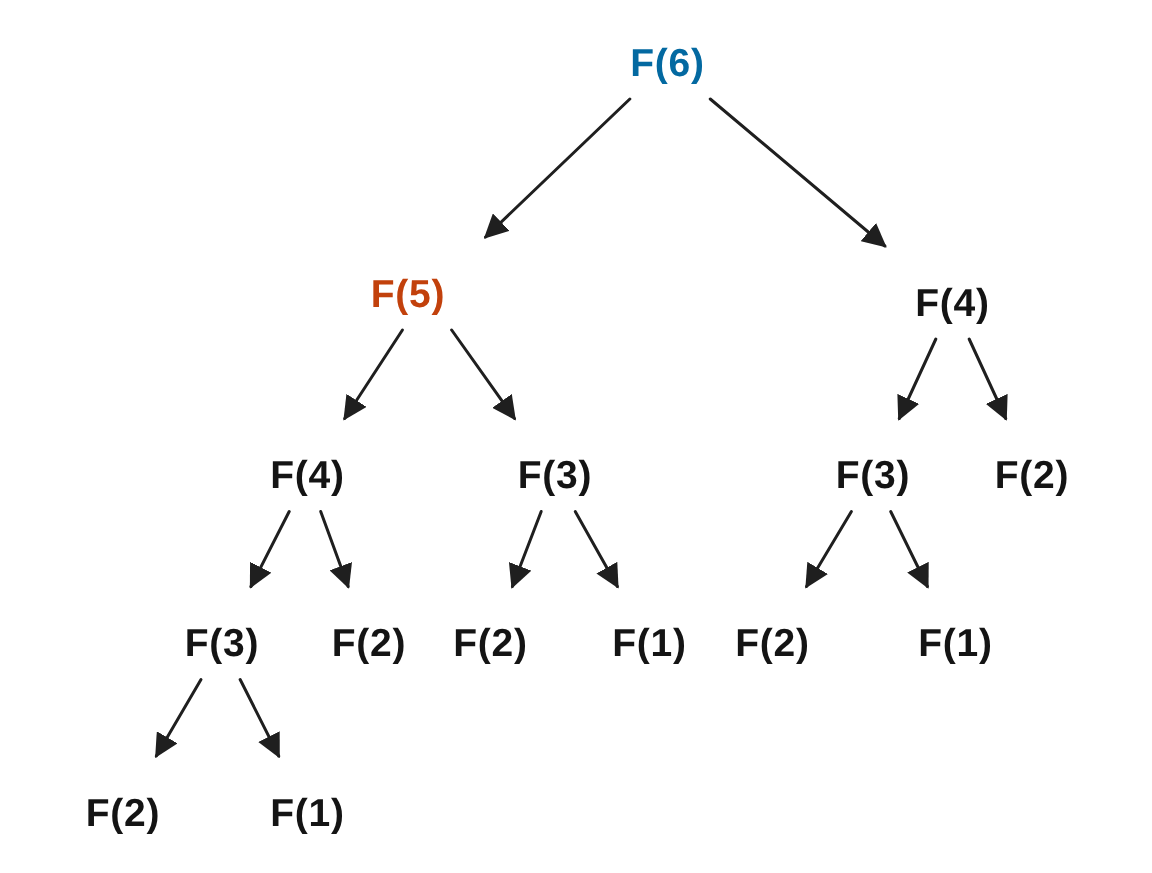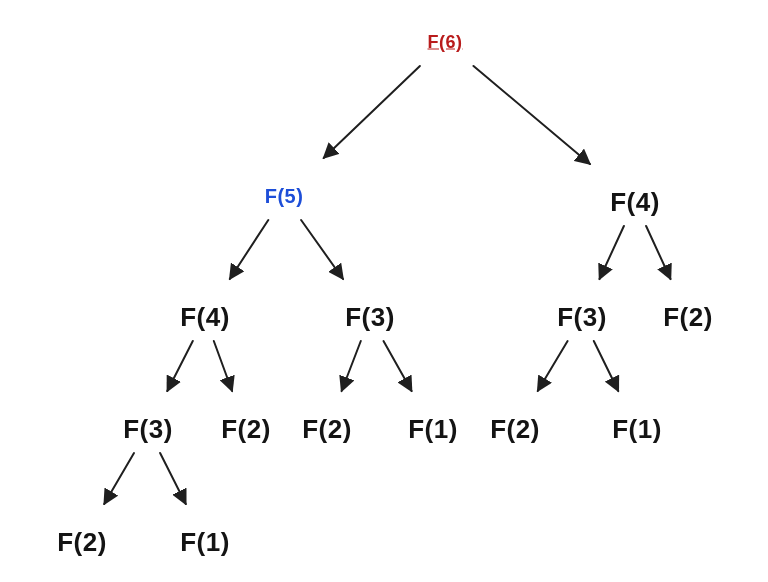--- a/index.html
+++ b/index.html
@@ -56,22 +56,22 @@
         <line x1="213.8" y1="341.0" x2="232.1" y2="391.0" stroke="#1f1f1f" marker-end="url(#arrowhead)"></line>
         <line x1="360.8" y1="341.0" x2="341.6" y2="391.0" stroke="#1f1f1f" marker-end="url(#arrowhead)"></line>
         <line x1="383.5" y1="341.0" x2="411.6" y2="391.0" stroke="#1f1f1f" marker-end="url(#arrowhead)"></line>
         <line x1="567.6" y1="341.0" x2="537.7" y2="391.0" stroke="#1f1f1f" marker-end="url(#arrowhead)"></line>
         <line x1="593.8" y1="341.0" x2="618.3" y2="391.0" stroke="#1f1f1f" marker-end="url(#arrowhead)"></line>
         <line x1="134.0" y1="453.0" x2="104.2" y2="504.0" stroke="#1f1f1f" marker-end="url(#arrowhead)"></line>
         <line x1="160.1" y1="453.0" x2="185.8" y2="504.0" stroke="#1f1f1f" marker-end="url(#arrowhead)"></line>
       </g>
   </svg>
   <div>
-      <div class="node" style="left: 445px; top: 42px; color: #b91c1c; font-size: 18px; text-decoration: underline;">F(6)</div>
-      <div class="node" style="left: 284px; top: 196px; color: #1d4ed8; font-size: 20px;">F(5)</div>
+      <div class="node" style="left: 445px; top: 42px; color: #0369a1; font-size: 26px;">F(6)</div>
+      <div class="node" style="left: 272px; top: 196px; color: #c2410c; font-size: 26px;">F(5)</div>
       <div class="node" style="left: 635px; top: 202px; color: rgb(20, 20, 20); font-size: 26px;">F(4)</div>
       <div class="node" style="left: 205px; top: 317px; color: rgb(20, 20, 20); font-size: 26px;">F(4)</div>
       <div class="node" style="left: 370px; top: 317px; color: rgb(20, 20, 20); font-size: 26px;">F(3)</div>
       <div class="node" style="left: 582px; top: 317px; color: rgb(20, 20, 20); font-size: 26px;">F(3)</div>
       <div class="node" style="left: 688px; top: 317px; color: rgb(20, 20, 20); font-size: 26px;">F(2)</div>
       <div class="node" style="left: 148px; top: 429px; color: rgb(20, 20, 20); font-size: 26px;">F(3)</div>
       <div class="node" style="left: 246px; top: 429px; color: rgb(20, 20, 20); font-size: 26px;">F(2)</div>
       <div class="node" style="left: 327px; top: 429px; color: rgb(20, 20, 20); font-size: 26px;">F(2)</div>
       <div class="node" style="left: 433px; top: 429px; color: rgb(20, 20, 20); font-size: 26px;">F(1)</div>
       <div class="node" style="left: 515px; top: 429px; color: rgb(20, 20, 20); font-size: 26px;">F(2)</div>

